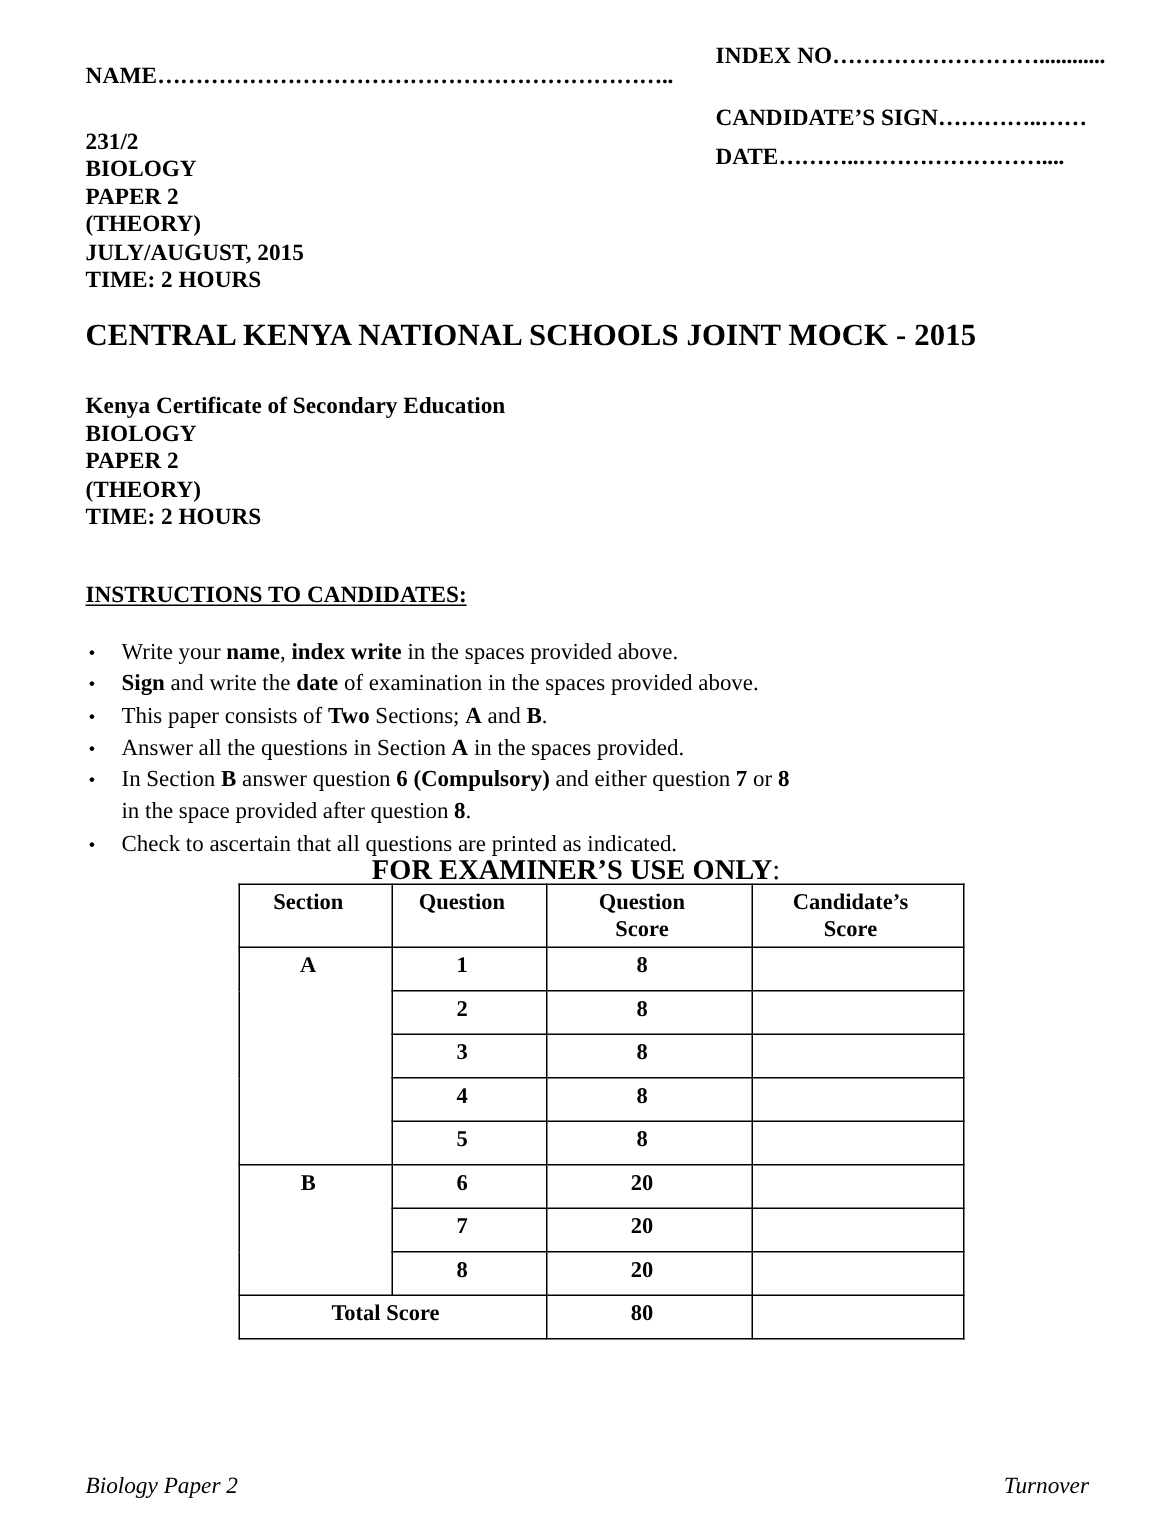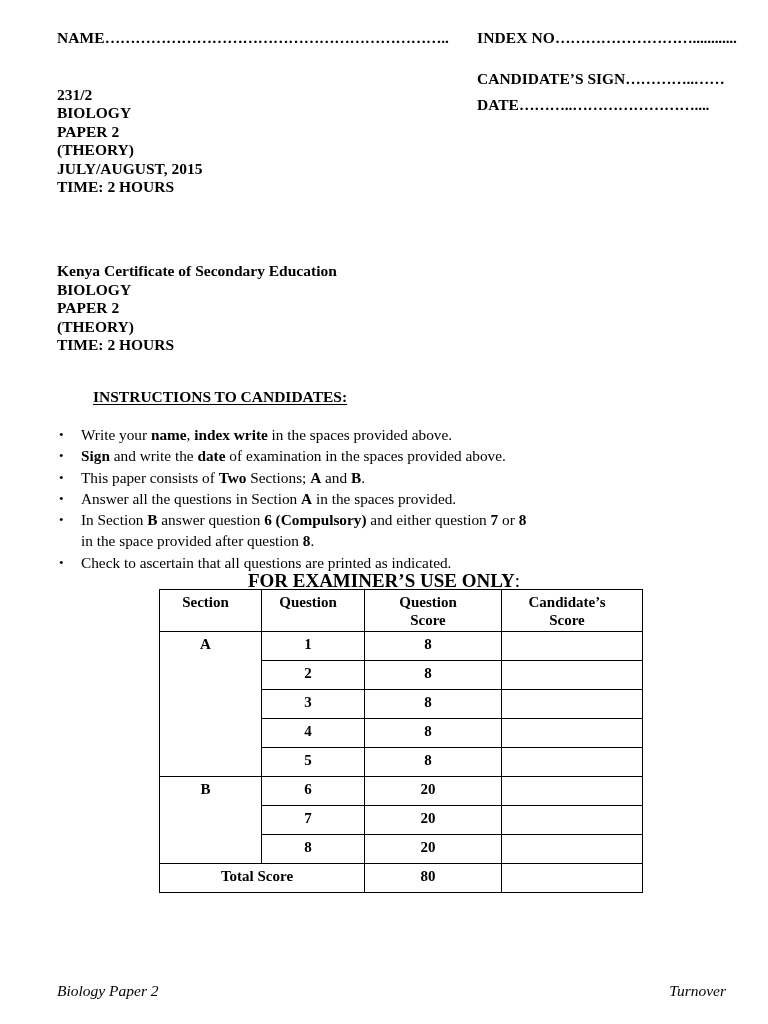--- a/index.html
+++ b/index.html
@@ -34,21 +34,21 @@
   .idrow {
     position: relative;
     height: 26px;
     font-weight: bold;
     font-size: 15.5px;
     letter-spacing: 0.1px;
   }
   .idrow .left {
     position: absolute;
     left: 0;
-    top: 0;
+    top: 13px;
     white-space: nowrap;
   }
   .idrow .right {
     position: absolute;
     left: 420px;
     top: 0;
     white-space: nowrap;
   }
   .dots { letter-spacing: -0.2px; }
 
@@ -97,21 +97,20 @@
 
   
   .instr-head {
     position: absolute;
     left: 57px;
     top: 388px;
     font-weight: bold;
     font-size: 15.5px;
     text-decoration: underline;
     text-underline-offset: 2px;
-    margin-left: 36px;
   }
 
   .bullets {
     position: absolute;
     left: 57px;
     top: 424px;
     width: 620px;
     font-size: 15.3px;
     line-height: 21.3px;
   }
@@ -220,20 +219,21 @@
 PAPER 2
 (THEORY)
 JULY/AUGUST, 2015
 TIME: 2 HOURS</div>
 
   <div class="metaright">
     <div><span>CANDIDATE’S SIGN</span><span class="dots">…………..……</span></div>
     <div><span>DATE</span><span class="dots">………..……………………....</span></div>
   </div>
 
+  <div class="maintitle">CENTRAL KENYA NATIONAL SCHOOLS JOINT MOCK - 2015</div>
 
   <div class="metablock2">Kenya Certificate of Secondary Education
 BIOLOGY
 PAPER 2
 (THEORY)
 TIME: 2 HOURS</div>
 
   <div class="instr-head">INSTRUCTIONS TO CANDIDATES:</div>
 
   <div class="bullets">

